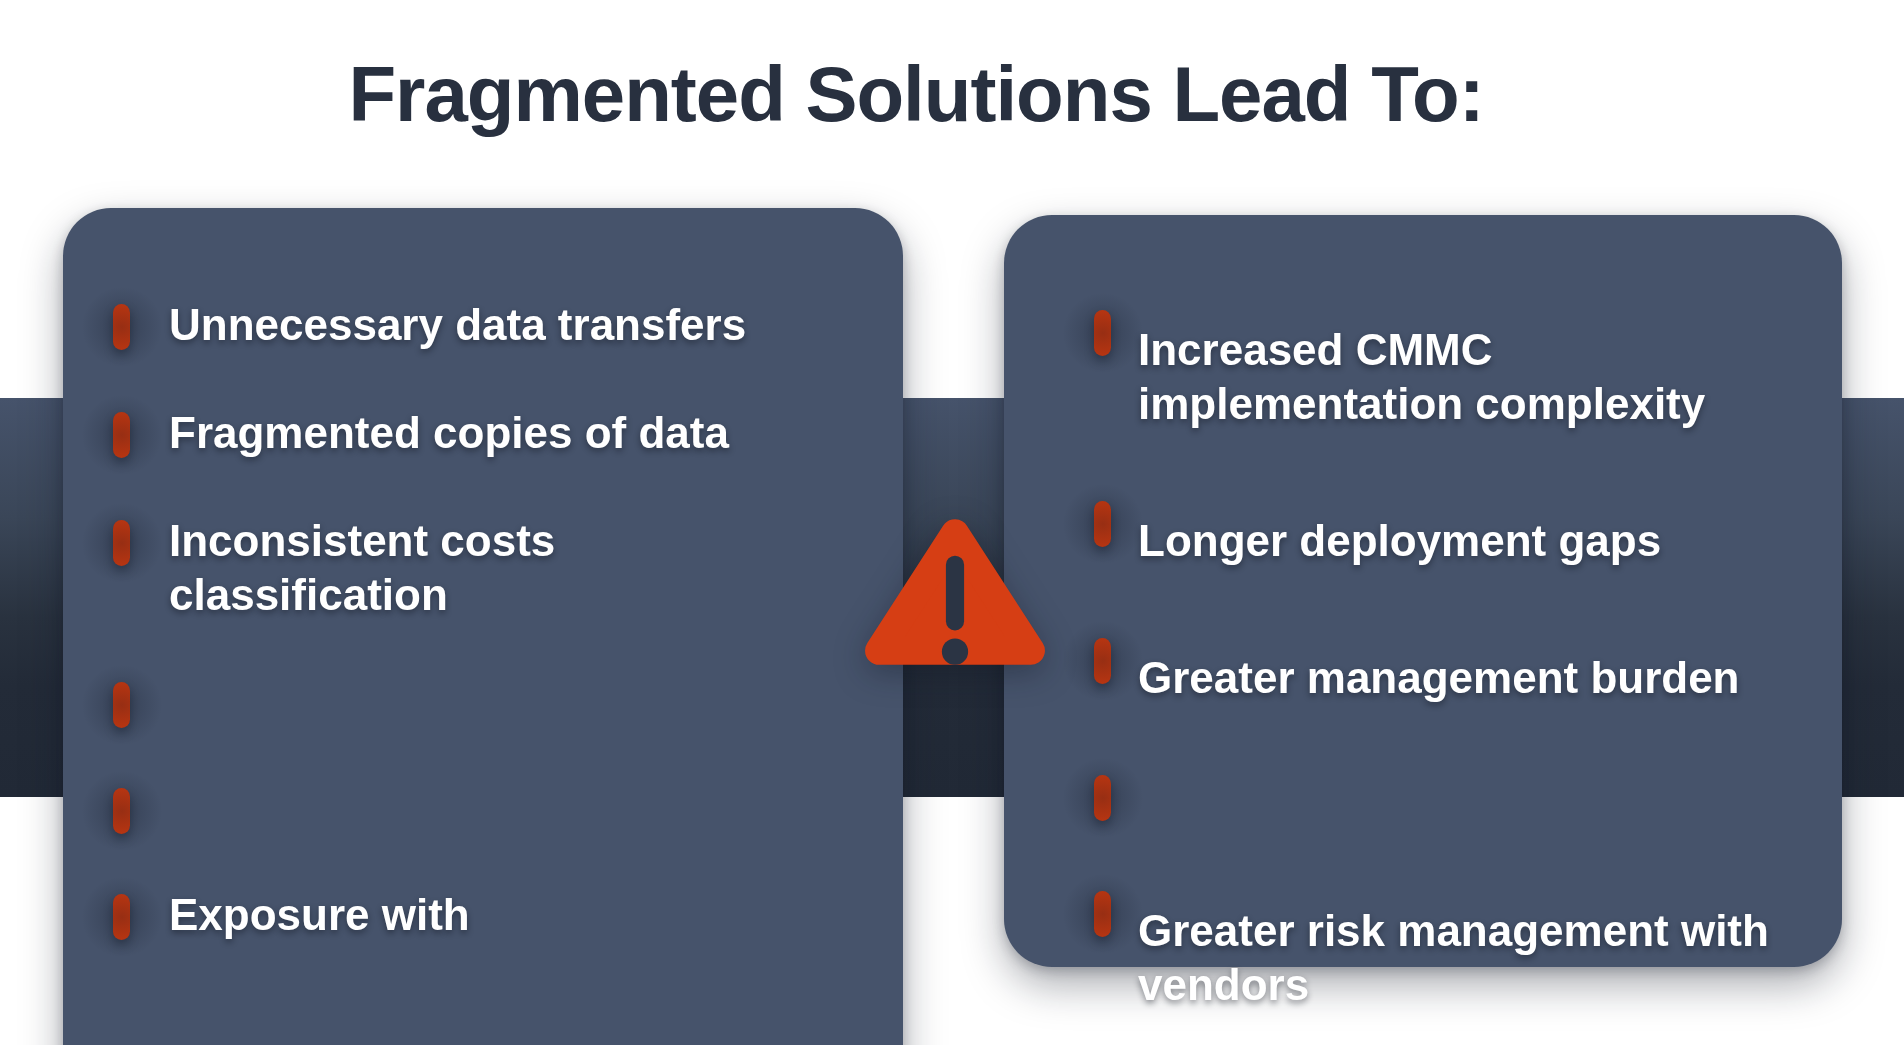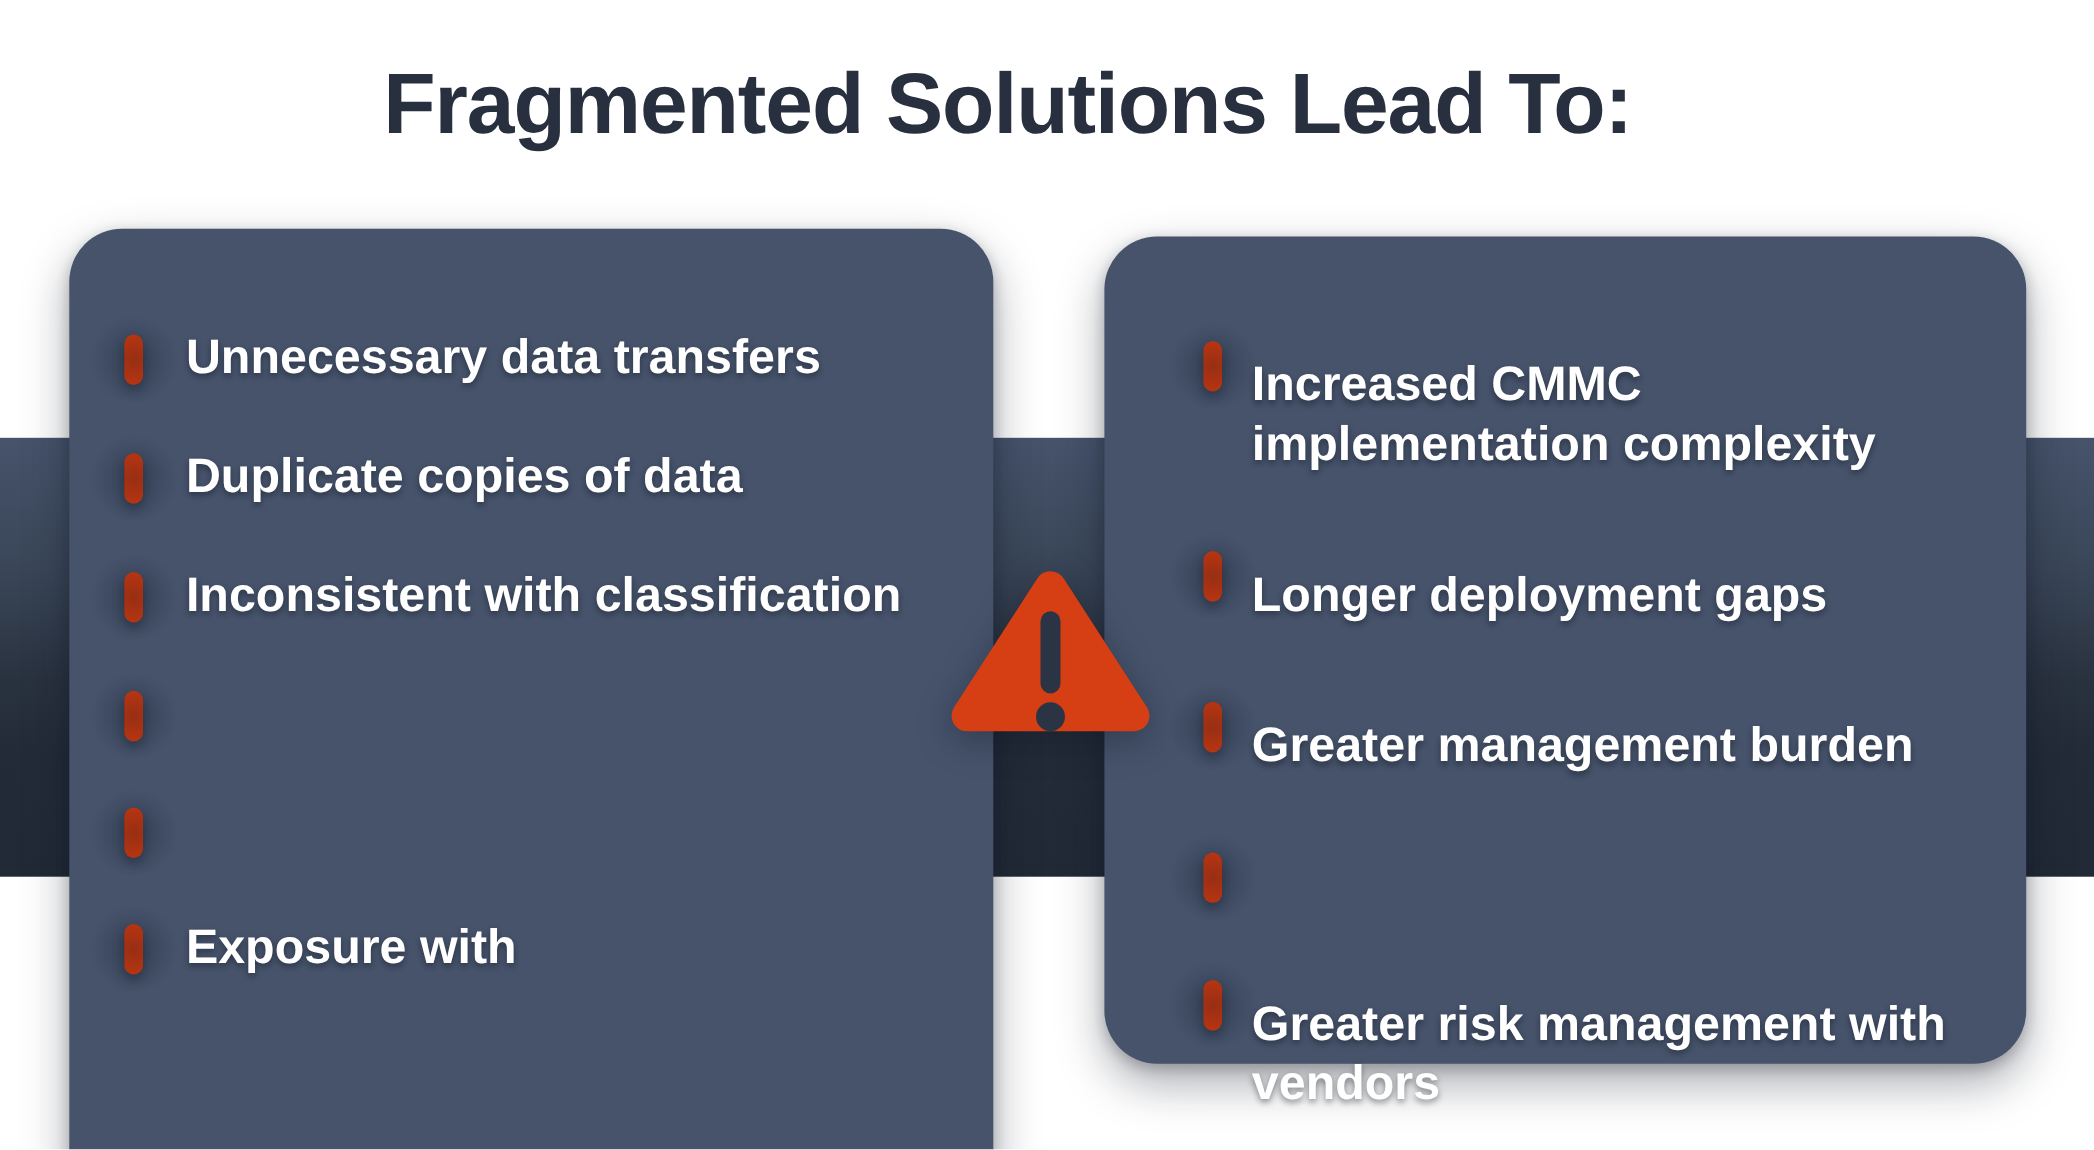--- a/index.html
+++ b/index.html
@@ -143,26 +143,26 @@
 
   <div class="card left">
 
       <div class="item">
         <span class="bullet"></span>
         <span class="item-text">Unnecessary data transfers</span>
       </div>
 
       <div class="item">
         <span class="bullet"></span>
-        <span class="item-text">Duplicate copies of data</span>
-      </div>
-
-      <div class="item">
-        <span class="bullet"></span>
-        <span class="item-text">Inconsistent with classification</span>
+        <span class="item-text">Fragmented copies of data</span>
+      </div>
+
+      <div class="item">
+        <span class="bullet"></span>
+        <span class="item-text">Inconsistent costs classification</span>
       </div>
 
       <div class="item">
         <span class="bullet"></span>
       </div>
 
       <div class="item">
         <span class="bullet"></span>
       </div>
 

